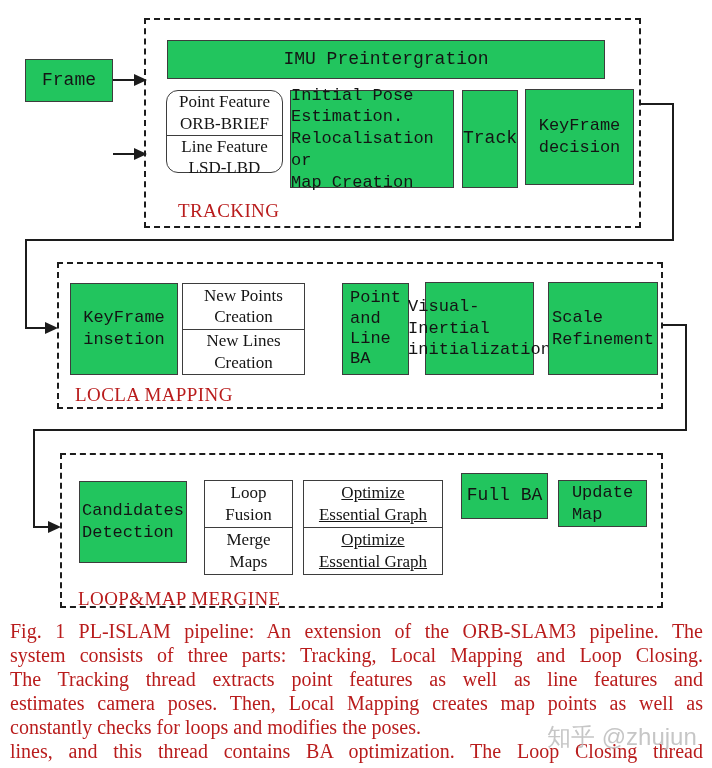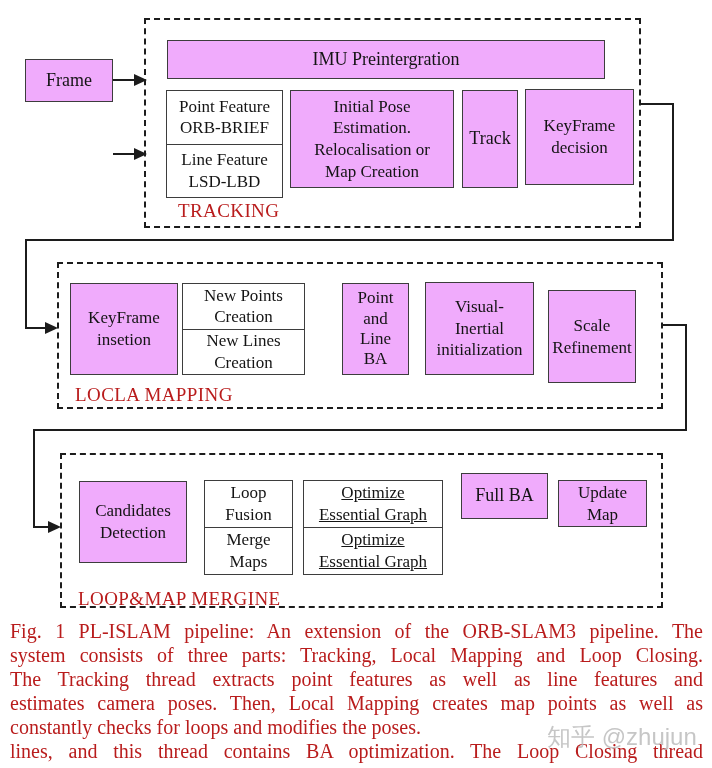--- a/index.html
+++ b/index.html
@@ -2,24 +2,25 @@
 <html><head>
 <meta charset="utf-8">
 <style>
   html,body { margin:0; padding:0; background:#ffffff; }
   #canvas {
     position:relative; width:712px; height:768px; background:#ffffff;
     font-family:"Liberation Serif","DejaVu Serif",serif; color:#141414;
     overflow:hidden;
   }
   .box {
-    position:absolute; border:1.6px solid #3d3d3d; background:#f0abfc;
+    position:absolute; border:1.6px solid #3d3d3d; background:#22c55e;
     display:flex; align-items:center; justify-content:center;
-    text-align:center; white-space:pre-line; font-size:17px; line-height:1.28;
+    text-align:left; white-space:pre-line; font-size:17px; line-height:1.28;
     box-sizing:border-box;
+    font-family:Liberation Mono, monospace;
   }
   .colbox {
     position:absolute; border:1.6px solid #3d3d3d; background:#ffffff;
     display:flex; flex-direction:column; box-sizing:border-box;
   }
   .cell {
     flex:1; display:flex; align-items:center; justify-content:center;
     text-align:center; white-space:pre-line; font-size:17px; line-height:1.28;
     border-bottom:1.6px solid #3d3d3d;
   }
@@ -55,21 +56,21 @@
 
   <div class="box" style="left:25px; top:59px; width:88px; height:43px; font-size:18px;">Frame</div>
 
   <div class="hline" style="left:113px; top:79px; width:23px; height:2px;"></div>
   <div class="arrow-right" style="left:134px; top:74px;"></div>
   <div class="hline" style="left:113px; top:153px; width:23px; height:2px;"></div>
   <div class="arrow-right" style="left:134px; top:148px;"></div>
 
   <div class="dashed" style="left:144px; top:18px; width:497px; height:210px;"></div>
   <div class="box" style="left:167px; top:40px; width:438px; height:39px; font-size:18px;">IMU Preintergration</div>
-  <div class="colbox" style="left:166px; top:90px; width:117px; height:108px;">
+  <div class="colbox" style="left:166px; top:90px; width:117px; height:83px;border-radius:12px;">
     <div class="cell">Point Feature
 ORB-BRIEF</div>
     <div class="cell">Line Feature
 LSD-LBD</div>
   </div>
   <div class="box" style="left:290px; top:90px; width:164px; height:98px;">Initial Pose
 Estimation.
 Relocalisation or
 Map Creation</div>
   <div class="box" style="left:462px; top:90px; width:56px; height:98px; font-size:18px;">Track</div>
@@ -93,21 +94,21 @@
     <div class="cell">New Lines
 Creation</div>
   </div>
   <div class="box" style="left:342px; top:283px; width:67px; height:92px; line-height:1.2;">Point
 and
 Line
 BA</div>
   <div class="box" style="left:425px; top:282px; width:109px; height:93px;">Visual-
 Inertial
 initialization</div>
-  <div class="box" style="left:548px; top:282px; width:88px; height:93px;margin-top:8px;">Scale
+  <div class="box" style="left:548px; top:282px; width:110px; height:93px;">Scale
 Refinement</div>
   <div class="section-label" style="left:75px; top:384px;">LOCLA MAPPING</div>
 
   <div class="hline" style="left:663px; top:324px; width:24px; height:2px;"></div>
   <div class="vline" style="left:685px; top:324px; width:2px; height:107px;"></div>
   <div class="hline" style="left:33px; top:429px; width:654px; height:2px;"></div>
   <div class="vline" style="left:33px; top:429px; width:2px; height:99px;"></div>
   <div class="hline" style="left:33px; top:526px; width:17px; height:2px;"></div>
   <div class="arrow-right" style="left:48px; top:521px;"></div>
 

